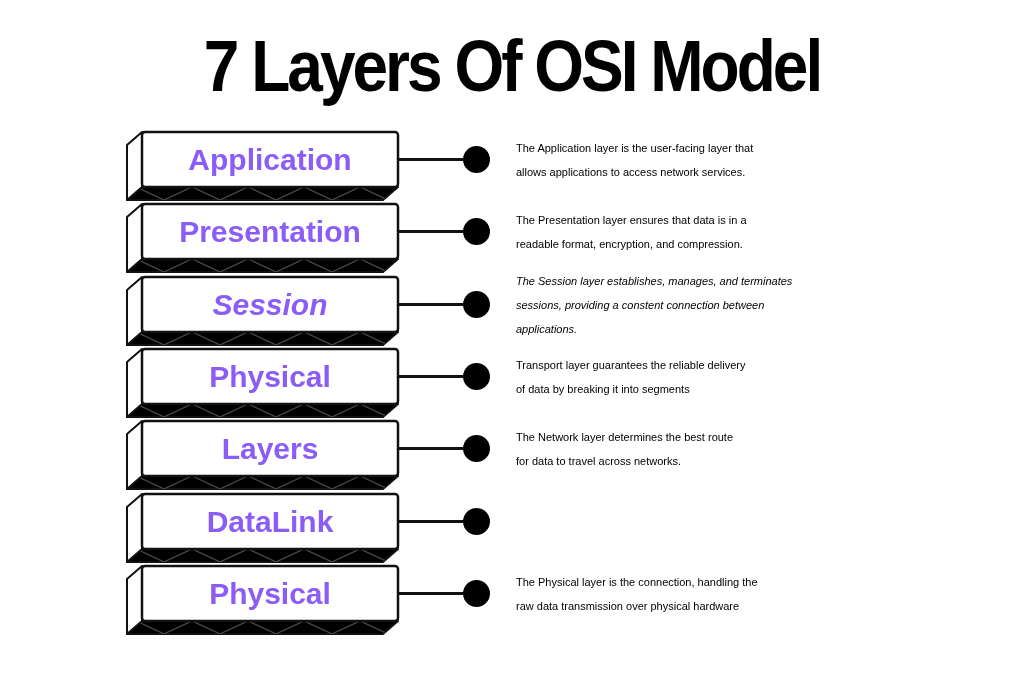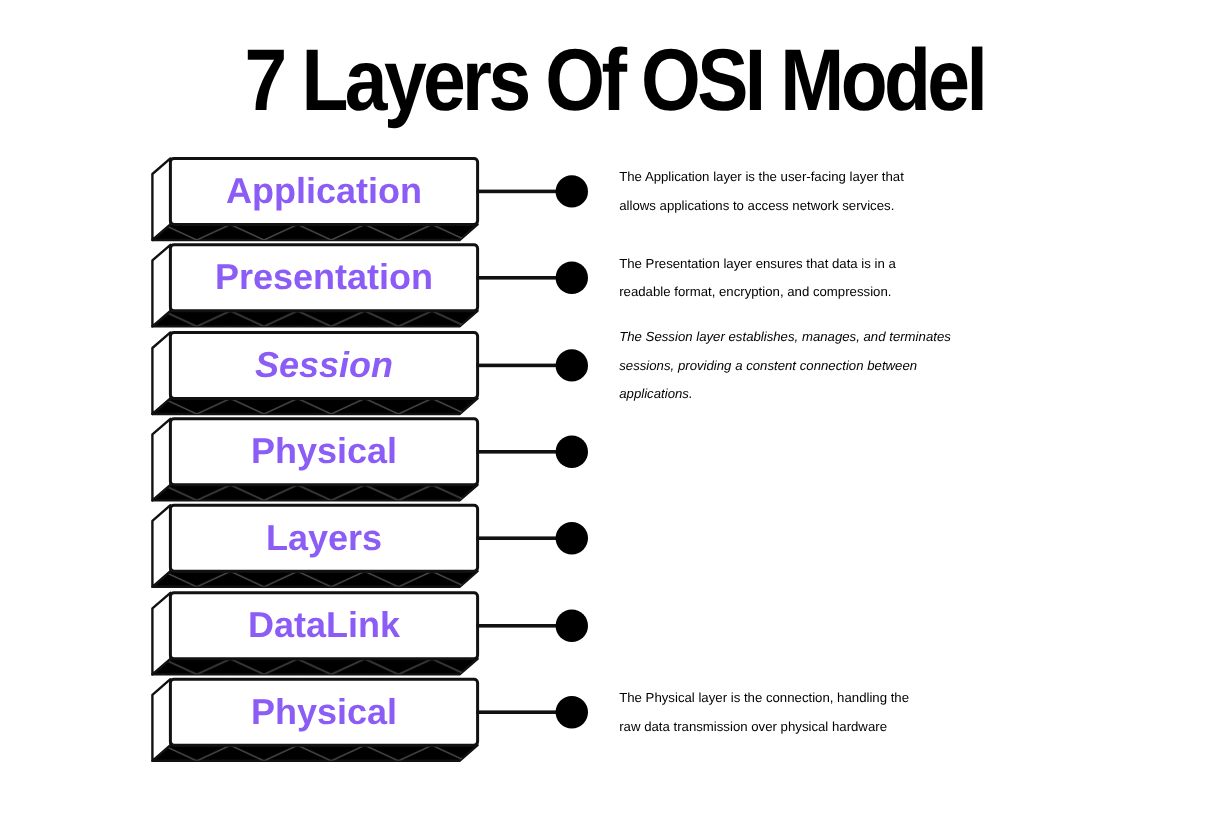--- a/index.html
+++ b/index.html
@@ -128,32 +128,36 @@
   <div class="row" style="top: 347px;">
     <svg class="box3d" width="292" height="72" viewBox="0 0 292 72">
       <polygon class="bottom-face" points="34,57 290,57 275,70 19,70"></polygon>
       <polygon points="34,57 290,57 275,70 19,70" fill="url(#chevrons)"></polygon>
       <polygon class="side-face" points="34,2 34,57 19,70 19,15"></polygon>
       <rect class="main-face" x="34" y="2" width="256" height="55" rx="3"></rect>
     </svg>
     <div class="label">Physical</div>
     <div class="connector"></div>
     <div class="dot"></div>
+    <div class="desc">Transport layer guarantees the reliable delivery
+of data by breaking it into segments</div>
   </div>
 
   <div class="row" style="top: 419px;">
     <svg class="box3d" width="292" height="72" viewBox="0 0 292 72">
       <polygon class="bottom-face" points="34,57 290,57 275,70 19,70"></polygon>
       <polygon points="34,57 290,57 275,70 19,70" fill="url(#chevrons)"></polygon>
       <polygon class="side-face" points="34,2 34,57 19,70 19,15"></polygon>
       <rect class="main-face" x="34" y="2" width="256" height="55" rx="3"></rect>
     </svg>
     <div class="label">Layers</div>
     <div class="connector"></div>
     <div class="dot"></div>
+    <div class="desc">The Network layer determines the best route
+for data to travel across networks.</div>
   </div>
 
   <div class="row" style="top: 492px;">
     <svg class="box3d" width="292" height="72" viewBox="0 0 292 72">
       <polygon class="bottom-face" points="34,57 290,57 275,70 19,70"></polygon>
       <polygon points="34,57 290,57 275,70 19,70" fill="url(#chevrons)"></polygon>
       <polygon class="side-face" points="34,2 34,57 19,70 19,15"></polygon>
       <rect class="main-face" x="34" y="2" width="256" height="55" rx="3"></rect>
     </svg>
     <div class="label">DataLink</div>

